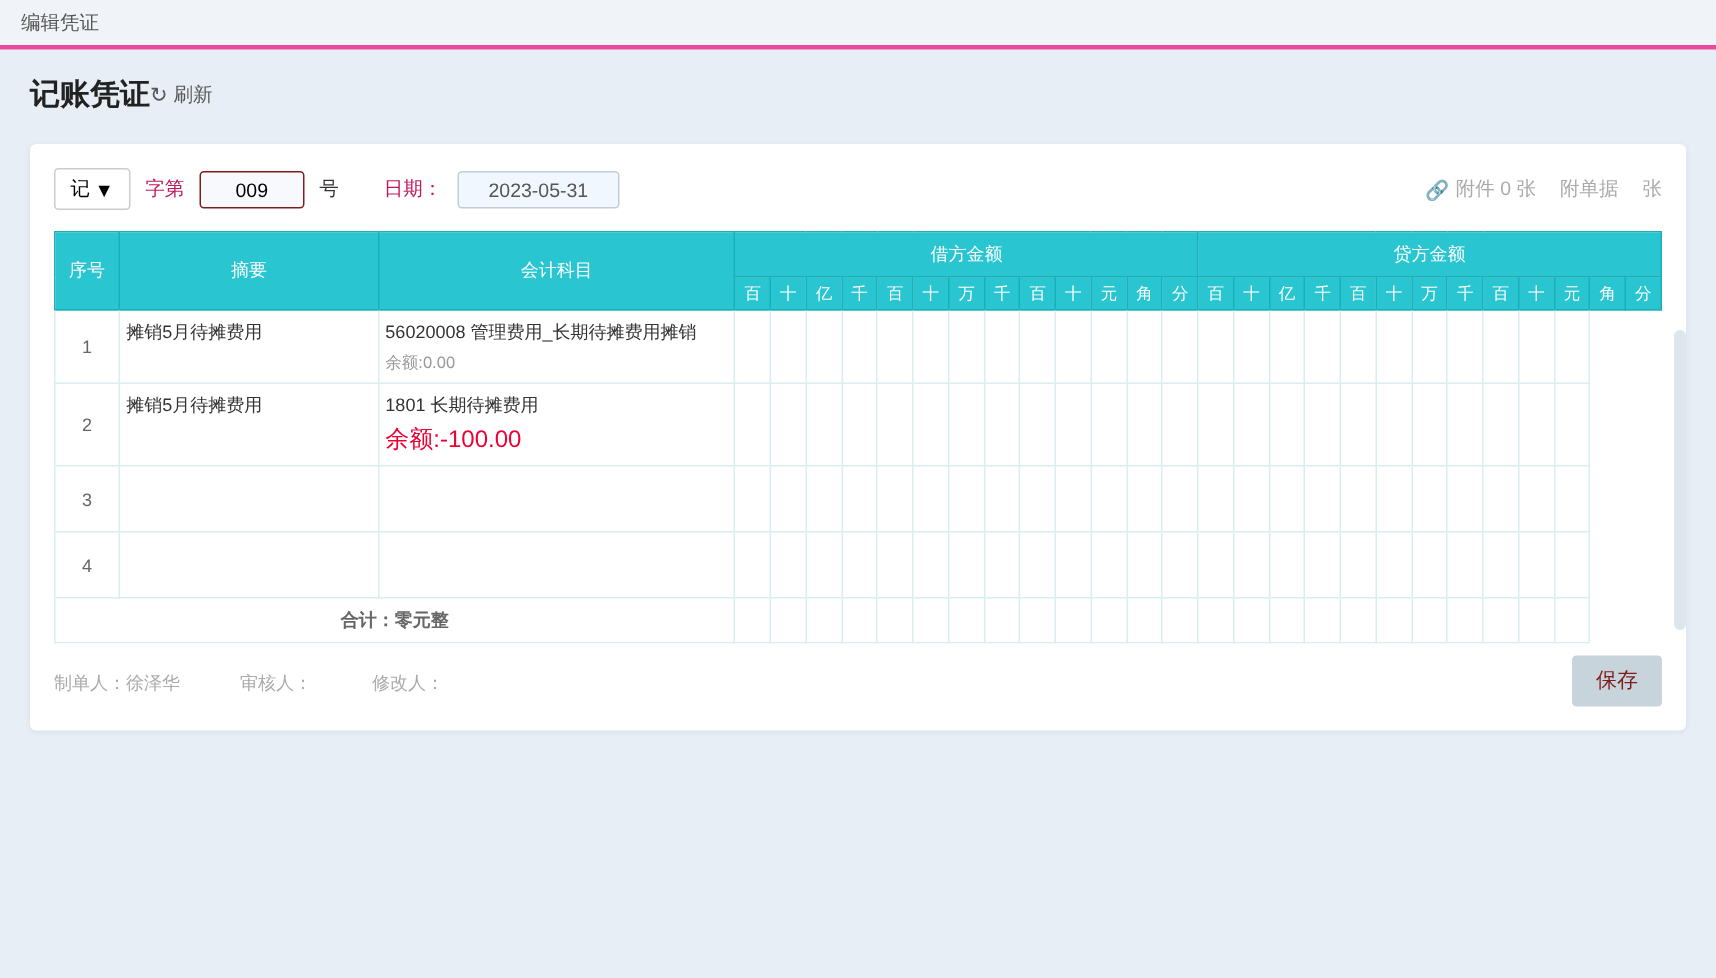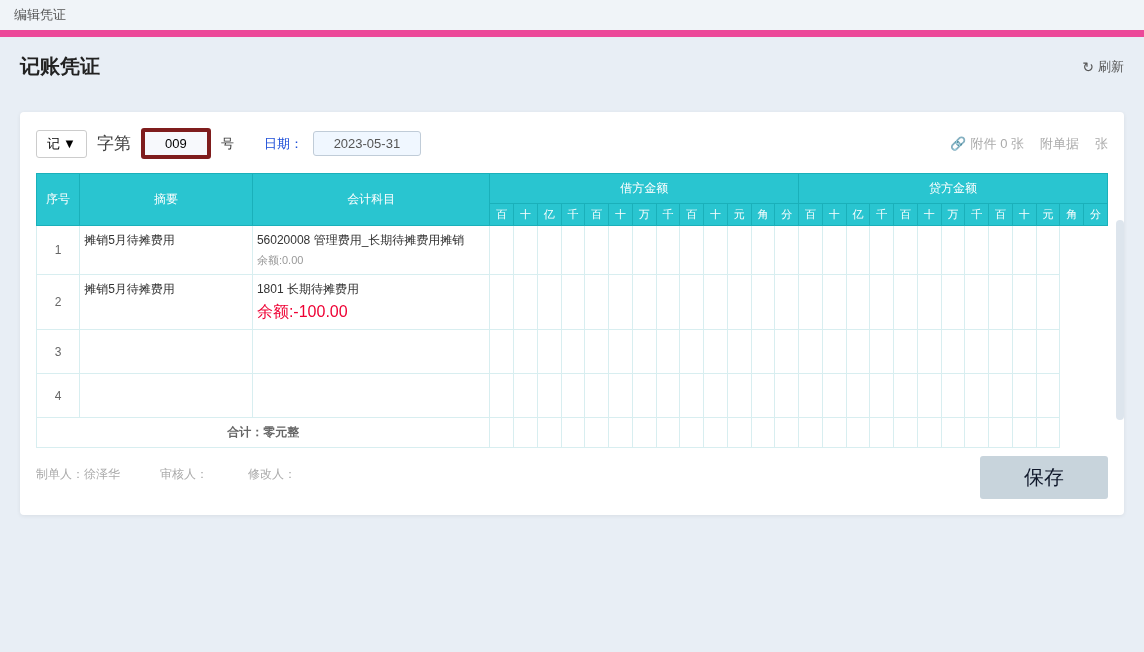--- a/index.html
+++ b/index.html
@@ -7,35 +7,35 @@
       font-family: "Microsoft YaHei", "PingFang SC", sans-serif;
       background: #e8eef5;
       font-size: 13px;
       color: #333;
       width: 1144px;
       height: 652px;
       overflow: hidden;
     }
     .title-bar {
       background: #f0f4f8;
-      border-bottom: 7px solid #ec4899;
+      border-bottom: 3px solid #ec4899;
       padding: 6px 14px;
       font-size: 13px;
       color: #555;
     }
     .main-container {
       padding: 16px 20px;
       height: calc(652px - 32px);
       overflow: hidden;
     }
     .page-header {
       display: flex;
-      justify-content: space-between;
-      align-items: center;
-      margin-bottom: 32px;
+      justify-content: flex-start;
+      align-items: center;
+      margin-bottom: 20px;
     }
     .page-title {
       font-size: 20px;
       font-weight: bold;
       color: #222;
     }
     .refresh-btn {
       display: flex;
       align-items: center;
       gap: 4px;
@@ -64,32 +64,32 @@
       border: 1px solid #ccc;
       background: #fff;
       padding: 4px 10px;
       border-radius: 3px;
       cursor: pointer;
       font-size: 13px;
       display: flex;
       align-items: center;
       gap: 3px;
     }
-    .zi-label { font-size: 17px; color: #404040; }
+    .zi-label { font-size: 13px; color: #be185d; }
     .zi-input {
-      border: 4px solid #7f1d1d;
+      border: 1px solid #7f1d1d;
       border-radius: 3px;
       padding: 4px 8px;
       width: 70px;
       font-size: 13px;
       text-align: center;
       background: #f7f9fc;
     }
     .hao-label { font-size: 13px; color: #333; }
-    .date-label { font-size: 13px; color: #1d4ed8; margin-left: 20px; }
+    .date-label { font-size: 13px; color: #be185d; margin-left: 20px; }
     .date-input {
       border: 1px solid #c0ccd8;
       border-radius: 3px;
       padding: 4px 10px;
       font-size: 13px;
       background: #f0f7ff;
       color: #555;
       width: 108px;
       text-align: center;
     }
@@ -177,25 +177,25 @@
       display: flex;
       align-items: center;
       gap: 40px;
       padding: 10px 0 4px;
       color: #aaa;
       font-size: 12px;
     }
     .save-btn {
       float: right;
       background: #c8d4dc;
-      color: #0f172a;
+      color: #7f1d1d;
       border: none;
       border-radius: 3px;
-      padding: 8px 44px;
-      font-size: 20px;
+      padding: 8px 16px;
+      font-size: 14px;
       cursor: pointer;
     }
     .scrollbar-right {
       position: absolute;
       right: 20px;
       top: 220px;
       width: 8px;
       height: 200px;
       background: #dde5ed;
       border-radius: 4px;

